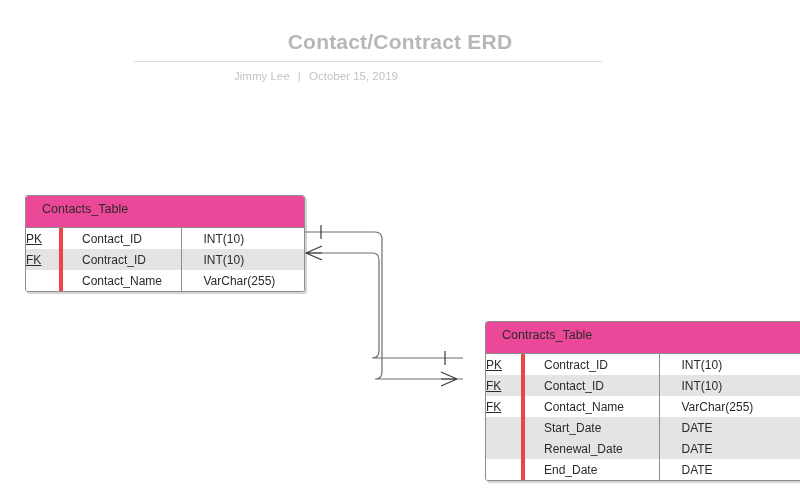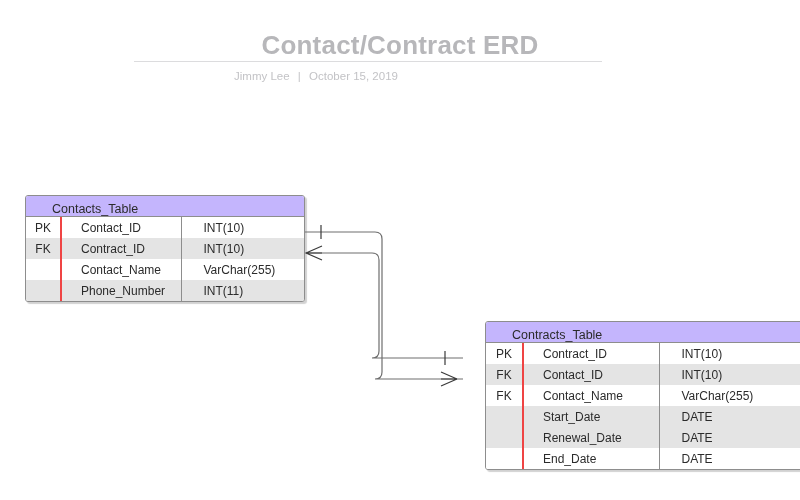--- a/index.html
+++ b/index.html
@@ -16,21 +16,21 @@
     -webkit-font-smoothing: antialiased;
   }
 
   
   #doc-title {
     position: absolute;
     left: 0;
     top: 30px;
     width: 800px;
     text-align: center;
-    font-size: 26px;
+    font-size: 21px;
     font-weight: bold;
     color: #b7b7ba;
     letter-spacing: 0.2px;
     white-space: nowrap;
   }
   #title-divider {
     position: absolute;
     left: 134px;
     top: 61px;
     width: 468px;
@@ -57,25 +57,25 @@
     position: absolute;
     box-sizing: border-box;
     border: 1px solid #8d8d8d;
     border-radius: 3px;
     background: #ffffff;
     box-shadow: 2px 2px 1px rgba(0,0,0,0.18);
     overflow: hidden;
   }
   .entity-header {
     box-sizing: border-box;
-    height: 21px;
+    height: 32px;
     line-height: 26px;
-    background: #c4b5fd;
+    background: #ec4899;
     border-bottom: 1px solid #8d8d8d;
-    padding-left: 26px;
+    padding-left: 16px;
     font-size: 12.5px;
     color: #2b2b2b;
     white-space: nowrap;
   }
   .entity-body {
     display: table;
     width: 100%;
     border-collapse: collapse;
   }
   .erow {
@@ -89,22 +89,23 @@
     box-sizing: border-box;
     height: 21px;
     font-size: 12px;
     color: #2b2b2b;
     vertical-align: middle;
     background: #ffffff;
     white-space: nowrap;
     overflow: hidden;
   }
   .cell.key {
-    text-align: center;
-    border-right: 2px solid #ef4444;
+    text-align: left;
+    border-right: 4px solid #ef4444;
+    text-decoration: underline;
   }
   .cell.name {
     padding-left: 19px;
     border-right: 1px solid #8d8d8d;
   }
   .cell.type {
     padding-left: 22px;
   }
 
   
@@ -160,25 +161,20 @@
     <div class="erow alt">
       <div class="cell key">FK</div>
       <div class="cell name">Contract_ID</div>
       <div class="cell type">INT(10)</div>
     </div>
     <div class="erow">
       <div class="cell key"></div>
       <div class="cell name">Contact_Name</div>
       <div class="cell type">VarChar(255)</div>
     </div>
-    <div class="erow alt">
-      <div class="cell key"></div>
-      <div class="cell name">Phone_Number</div>
-      <div class="cell type">INT(11)</div>
-    </div>
   </div>
 </div>
 
 <div class="entity" id="entity-contracts">
   <div class="entity-header">Contracts_Table</div>
   <div class="entity-body">
     <div class="erow">
       <div class="cell key">PK</div>
       <div class="cell name">Contract_ID</div>
       <div class="cell type">INT(10)</div>

